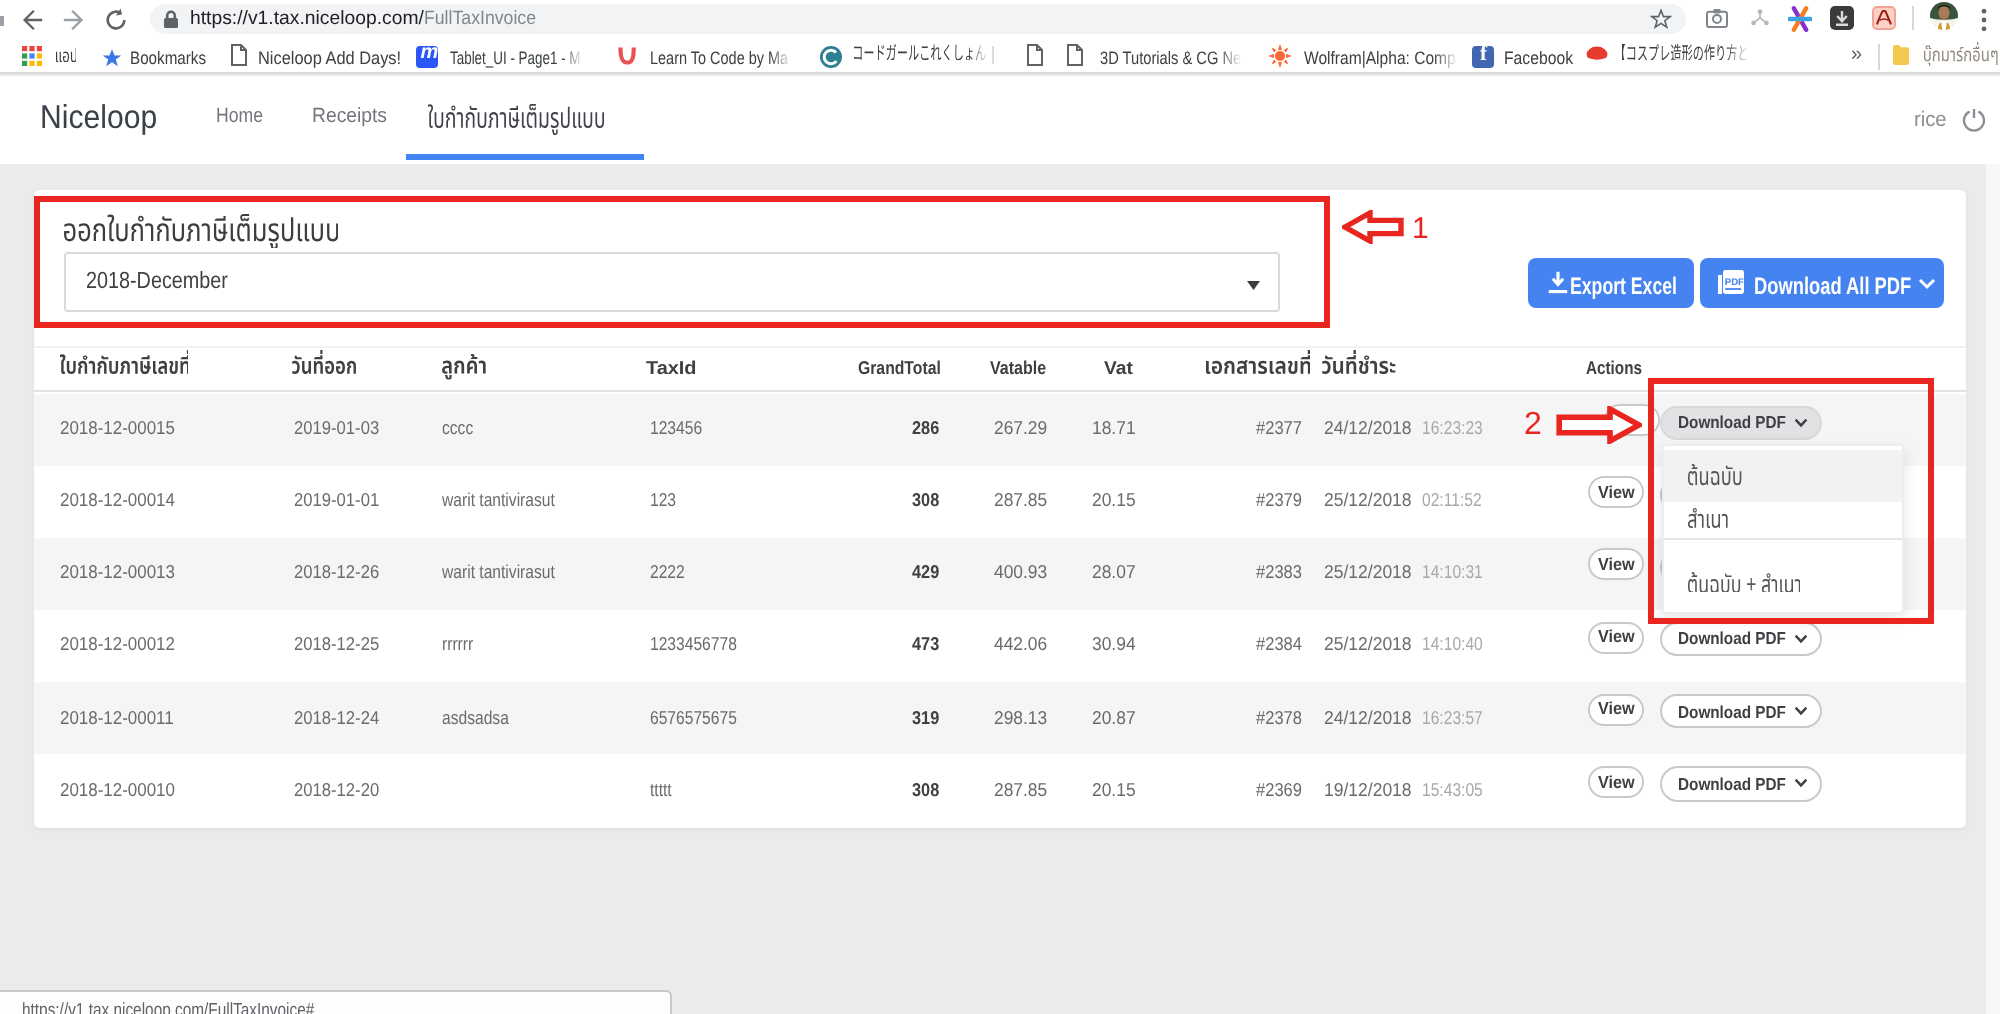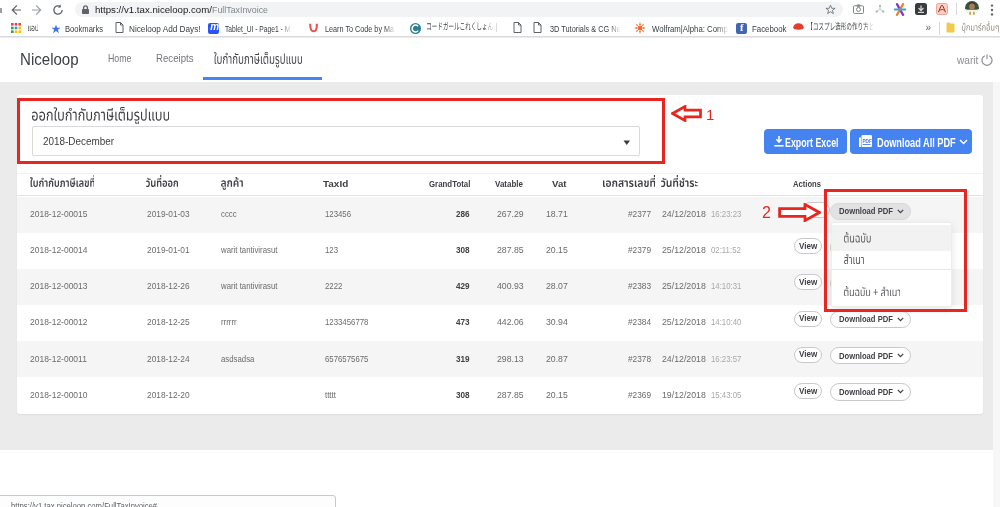--- a/index.html
+++ b/index.html
@@ -1,19 +1,19 @@
 <!DOCTYPE html>
 <html><head><meta charset="utf-8"><style>
 *{margin:0;padding:0;box-sizing:border-box}
 html,body{width:1000px;height:507px;overflow:hidden;font-family:"Liberation Sans",sans-serif;background:#fff}
 .abs{position:absolute}
 svg{display:block}
 </style></head>
 <body>
-<div class="abs" style="left:0;top:0;width:1000px;height:450px;background:#ebebeb">
+<div class="abs" style="left:0;top:0;width:1000px;height:507px;background:#ebebeb">
 
 <div class="abs" style="left:0;top:0;width:1000px;height:37px;background:#fff;border-bottom:1px solid #d8dade"></div>
 <div class="abs" style="left:0;top:8px;width:2px;height:5px;background:#9aa0a6"></div>
     <svg class="abs" style="left:10px;top:3.5px" width="12" height="12" viewBox="0 0 13 13">
       <path d="M7.5 1.5 L2.5 6.5 L7.5 11.5 M2.5 6.5 H12" stroke="#5f6368" stroke-width="1.3" fill="none"></path>
     </svg>
 <svg class="abs" style="left:31px;top:3.5px" width="12" height="12" viewBox="0 0 13 13">
       <path d="M5.5 1.5 L10.5 6.5 L5.5 11.5 M10.5 6.5 H1" stroke="#9aa0a6" stroke-width="1.3" fill="none"></path>
     </svg>
 <svg class="abs" style="left:52px;top:3.5px" width="12" height="12" viewBox="0 0 13 13">
@@ -166,21 +166,21 @@
     </svg>
 
 <div class="abs" style="left:0;top:38px;width:1000px;height:44px;background:#fff"></div>
 <div class="abs" style="left:19.5px;top:50px;font-size:16.5px;color:#3b4148;white-space:nowrap;transform:scaleX(0.9127);transform-origin:0 0;font-weight:500">Niceloop</div>
 <div class="abs" style="left:107.5px;top:53.2px;font-size:10.3px;color:#73747e;white-space:nowrap;transform:scaleX(0.8553);transform-origin:0 0">Home</div>
 <div class="abs" style="left:155.5px;top:53.2px;font-size:10.3px;color:#73747e;white-space:nowrap;transform:scaleX(0.9358);transform-origin:0 0">Receipts</div>
 <svg style="position:absolute;left:214.2px;top:52.2px;width:88.02px;height:15.55px" viewBox="0.27 -11.84 126.47 15.55" preserveAspectRatio="none">
       <path d="M2.744 0.14Q2.352 0.14 2.002 0.014000000000000005Q1.6520000000000001 -0.112 1.428 -0.434Q1.204 -0.756 1.204 -1.33V-6.804Q1.204 -7.196 1.274 -7.441Q1.344 -7.686 1.505 -7.924Q1.666 -8.162 1.96 -8.526Q2.31 -8.96 2.4779999999999998 -9.24Q2.646 -9.52 2.646 -9.856Q2.646 -10.262 2.401 -10.465Q2.156 -10.668000000000001 1.6520000000000001 -10.668000000000001Q1.218 -10.668000000000001 0.861 -10.542000000000002Q0.504 -10.416 0.266 -10.290000000000001V-11.354000000000001Q0.462 -11.466000000000001 0.861 -11.571000000000002Q1.26 -11.676 1.806 -11.676Q2.73 -11.676 3.2969999999999997 -11.263Q3.864 -10.85 3.864 -9.996Q3.864 -9.436 3.654 -9.016Q3.444 -8.596 3.164 -8.26Q2.926 -7.952 2.765 -7.7490000000000006Q2.604 -7.546 2.527 -7.336Q2.45 -7.126 2.45 -6.776V-1.484Q2.45 -1.162 2.59 -1.022Q2.73 -0.882 3.024 -0.882Q3.178 -0.882 3.318 -0.91Q3.458 -0.9380000000000001 3.5700000000000003 -0.98L3.738 -0.07Q3.472 0.056 3.2270000000000003 0.098Q2.982 0.14 2.744 0.14Z M8.106 0.14Q6.454 0.14 5.74 -0.6160000000000001Q5.026 -1.372 5.026 -2.7720000000000002V-7.672000000000001H6.272V-2.758Q6.272 -1.82 6.720000000000001 -1.358Q7.168 -0.896 8.106 -0.896Q9.058 -0.896 9.513 -1.358Q9.968 -1.82 9.968 -2.758V-7.672000000000001H11.214V-2.7720000000000002Q11.214 -1.372 10.493 -0.6160000000000001Q9.772 0.14 8.106 0.14Z M13.412 0.0V-2.66Q13.412 -3.5420000000000003 13.804000000000002 -3.941Q14.196000000000002 -4.34 14.798000000000002 -4.494L14.812000000000001 -4.5360000000000005L13.272 -5.124V-5.586Q13.272 -6.16 13.65 -6.671Q14.028 -7.182 14.735 -7.497Q15.442 -7.812 16.422 -7.812Q17.276 -7.812 18.003999999999998 -7.539Q18.732 -7.266 19.173000000000002 -6.6850000000000005Q19.614 -6.104 19.614 -5.166V0.0H18.368000000000002V-5.04Q18.368000000000002 -5.978 17.801000000000002 -6.377Q17.234 -6.776 16.408 -6.776Q15.554 -6.776 15.05 -6.4190000000000005Q14.546000000000001 -6.062 14.546000000000001 -5.516L16.058 -4.76L15.946000000000002 -4.088Q15.428 -4.088 15.043000000000001 -3.745Q14.658000000000001 -3.402 14.658000000000001 -2.66V0.0Z M18.479999999999997 -8.554Q17.779999999999998 -8.554 17.374 -8.883Q16.968 -9.212 16.968 -9.814Q16.968 -10.43 17.374 -10.751999999999999Q17.779999999999998 -11.074 18.479999999999997 -11.074Q19.18 -11.074 19.6 -10.751999999999999Q20.02 -10.43 20.02 -9.814Q20.02 -9.212 19.6 -8.883Q19.18 -8.554 18.479999999999997 -8.554ZM18.479999999999997 -9.212Q18.816 -9.212 18.991 -9.379999999999999Q19.166 -9.548 19.166 -9.814Q19.166 -10.094 18.991 -10.254999999999999Q18.816 -10.416 18.479999999999997 -10.416Q18.157999999999998 -10.416 17.982999999999997 -10.254999999999999Q17.808 -10.094 17.808 -9.814Q17.808 -9.548 17.982999999999997 -9.379999999999999Q18.157999999999998 -9.212 18.479999999999997 -9.212Z M24.052 0.0V-5.446Q24.052 -6.132000000000001 23.737000000000002 -6.454000000000001Q23.422 -6.776 22.68 -6.776Q22.176000000000002 -6.776 21.735 -6.643Q21.294 -6.51 20.888 -6.272V-7.392Q21.168000000000003 -7.532 21.686 -7.672000000000001Q22.204 -7.812 22.918 -7.812Q23.646 -7.812 24.178 -7.602Q24.71 -7.392 25.004 -6.909000000000001Q25.298000000000002 -6.426 25.298000000000002 -5.628V0.0Z M27.496000000000002 0.0V-2.66Q27.496000000000002 -3.5420000000000003 27.888 -3.941Q28.28 -4.34 28.882 -4.494L28.896 -4.5360000000000005L27.356 -5.124V-5.586Q27.356 -6.16 27.734 -6.671Q28.112000000000002 -7.182 28.819000000000003 -7.497Q29.526000000000003 -7.812 30.506 -7.812Q31.360000000000003 -7.812 32.088 -7.539Q32.816 -7.266 33.257000000000005 -6.6850000000000005Q33.698 -6.104 33.698 -5.166V0.0H32.452000000000005V-5.04Q32.452000000000005 -5.978 31.885000000000005 -6.377Q31.318 -6.776 30.492000000000004 -6.776Q29.638 -6.776 29.134 -6.4190000000000005Q28.630000000000003 -6.062 28.630000000000003 -5.516L30.142000000000003 -4.76L30.03 -4.088Q29.512 -4.088 29.127000000000002 -3.745Q28.742 -3.402 28.742 -2.66V0.0Z M31.78 -8.89Q31.192 -8.89 30.842 -9.058Q30.492 -9.226 30.331000000000003 -9.492Q30.17 -9.758000000000001 30.17 -10.052Q30.17 -10.262 30.233000000000004 -10.507000000000001Q30.296000000000003 -10.752 30.394000000000002 -10.906L31.444000000000003 -10.724Q31.416000000000004 -10.668000000000001 31.388000000000005 -10.535Q31.360000000000003 -10.402000000000001 31.360000000000003 -10.290000000000001Q31.360000000000003 -10.108 31.472 -9.975000000000001Q31.584000000000003 -9.842 31.85 -9.842H35.392V-8.89Z M39.046 0.14Q37.394 0.14 36.68 -0.6160000000000001Q35.966 -1.372 35.966 -2.7720000000000002V-7.672000000000001H37.212V-2.758Q37.212 -1.82 37.660000000000004 -1.358Q38.108000000000004 -0.896 39.046 -0.896Q39.998000000000005 -0.896 40.453 -1.358Q40.908 -1.82 40.908 -2.758V-7.672000000000001H42.154V-2.7720000000000002Q42.154 -1.372 41.43300000000001 -0.6160000000000001Q40.712 0.14 39.046 0.14Z M44.52 0.14Q44.268 0.14 44.03 0.09100000000000001Q43.792 0.042 43.554 -0.07L43.694 -0.9380000000000001Q43.792 -0.91 43.918000000000006 -0.882Q44.044000000000004 -0.854 44.156000000000006 -0.854Q44.38 -0.854 44.478 -0.9870000000000001Q44.576 -1.12 44.576 -1.414V-2.716Q44.576 -3.584 44.898 -3.9690000000000003Q45.220000000000006 -4.354 45.822 -4.494L45.836000000000006 -4.5360000000000005L44.226000000000006 -5.124V-5.586Q44.226000000000006 -6.16 44.59700000000001 -6.671Q44.968 -7.182 45.682 -7.497Q46.396 -7.812 47.39 -7.812Q48.258 -7.812 48.986000000000004 -7.539Q49.714000000000006 -7.266 50.155 -6.6850000000000005Q50.596000000000004 -6.104 50.596000000000004 -5.166V0.0H49.35V-5.04Q49.35 -5.978 48.776 -6.377Q48.202000000000005 -6.776 47.376000000000005 -6.776Q46.508 -6.776 46.004000000000005 -6.4190000000000005Q45.50000000000001 -6.062 45.50000000000001 -5.516L47.096000000000004 -4.76L46.984 -4.088Q46.466 -4.088 46.144000000000005 -3.752Q45.822 -3.416 45.822 -2.674V-1.316Q45.822 -0.462 45.444 -0.161Q45.066 0.14 44.52 0.14Z M55.034000000000006 0.0V-5.446Q55.034000000000006 -6.132000000000001 54.71900000000001 -6.454000000000001Q54.404 -6.776 53.662000000000006 -6.776Q53.158 -6.776 52.717 -6.643Q52.276 -6.51 51.870000000000005 -6.272V-7.392Q52.150000000000006 -7.532 52.668000000000006 -7.672000000000001Q53.18600000000001 -7.812 53.900000000000006 -7.812Q54.62800000000001 -7.812 55.16000000000001 -7.602Q55.69200000000001 -7.392 55.986000000000004 -6.909000000000001Q56.28 -6.426 56.28 -5.628V0.0Z M61.74 0.14Q60.592 0.14 59.885000000000005 -0.21000000000000002Q59.178000000000004 -0.56 58.863 -1.225Q58.548 -1.8900000000000001 58.548 -2.842V-7.672000000000001H59.794000000000004V-2.828Q59.794000000000004 -1.848 60.256 -1.372Q60.718 -0.896 61.74 -0.896Q62.762 -0.896 63.224000000000004 -1.372Q63.686 -1.848 63.686 -2.828V-7.672000000000001H64.932V-2.842Q64.932 -1.8900000000000001 64.617 -1.225Q64.302 -0.56 63.602000000000004 -0.21000000000000002Q62.902 0.14 61.74 0.14ZM62.594 -3.164Q62.006 -3.164 61.663 -3.3390000000000004Q61.32 -3.5140000000000002 61.18 -3.794Q61.04 -4.074 61.04 -4.382Q61.04 -4.5920000000000005 61.096000000000004 -4.816000000000001Q61.152 -5.04 61.25 -5.194L62.258 -5.0120000000000005Q62.230000000000004 -4.956 62.202 -4.837Q62.174 -4.718 62.174 -4.606Q62.174 -4.424 62.278999999999996 -4.27Q62.384 -4.116 62.65 -4.116H65.828V-3.164Z M58.982 -8.89V-9.436L60.004 -9.884H64.932V-8.89ZM63.769999999999996 -9.436V-11.018H64.946V-9.436Z M69.244 0.14Q68.866 0.14 68.51599999999999 0.014000000000000005Q68.166 -0.112 67.942 -0.434Q67.71799999999999 -0.756 67.71799999999999 -1.33V-7.672000000000001H68.964V-1.484Q68.964 -1.162 69.104 -1.022Q69.244 -0.882 69.55199999999999 -0.882Q69.678 -0.882 69.818 -0.91Q69.958 -0.9380000000000001 70.08399999999999 -0.98L70.252 -0.07Q69.98599999999999 0.056 69.734 0.098Q69.482 0.14 69.244 0.14Z M74.214 0.14Q73.03800000000001 0.14 72.394 -0.399Q71.75 -0.9380000000000001 71.498 -1.8690000000000002Q71.24600000000001 -2.8000000000000003 71.24600000000001 -3.99Q71.24600000000001 -5.362 71.50500000000001 -6.202Q71.76400000000001 -7.042 72.268 -7.427Q72.772 -7.812 73.5 -7.812Q73.99000000000001 -7.812 74.333 -7.644Q74.676 -7.476 74.816 -7.0840000000000005H74.872Q75.012 -7.49 75.376 -7.651Q75.74000000000001 -7.812 76.23 -7.812Q77.14 -7.812 77.637 -7.329000000000001Q78.134 -6.846 78.134 -5.852V0.0H76.888V-5.838Q76.888 -6.384 76.65 -6.58Q76.412 -6.776 76.048 -6.776Q75.64200000000001 -6.776 75.453 -6.58Q75.26400000000001 -6.384 75.22200000000001 -5.936H74.438Q74.382 -6.426 74.144 -6.601Q73.906 -6.776 73.61200000000001 -6.776Q73.052 -6.776 72.772 -6.125Q72.492 -5.474 72.492 -3.976Q72.492 -3.0100000000000002 72.63900000000001 -2.3240000000000003Q72.786 -1.6380000000000001 73.19200000000001 -1.2670000000000001Q73.598 -0.896 74.36800000000001 -0.896Q74.64800000000001 -0.896 74.83000000000001 -0.924Q75.012 -0.9520000000000001 75.18 -0.994L75.30600000000001 -0.042Q75.096 0.056 74.802 0.098Q74.50800000000001 0.14 74.214 0.14Z M76.51 -8.68Q76.11800000000001 -8.68 75.83800000000001 -8.841000000000001Q75.558 -9.002 75.404 -9.324L74.70400000000001 -8.722Q73.92 -8.722 73.43700000000001 -9.120999999999999Q72.95400000000001 -9.52 72.95400000000001 -10.276Q72.95400000000001 -10.808 73.178 -11.158000000000001Q73.402 -11.508000000000001 73.766 -11.676Q74.13000000000001 -11.844 74.55 -11.844H77.812V-11.004H74.732Q74.41 -11.004 74.179 -10.815Q73.94800000000001 -10.626 73.94800000000001 -10.22Q73.94800000000001 -9.926 74.102 -9.737Q74.256 -9.548 74.62 -9.548L75.404 -10.248H75.67Q75.726 -9.94 75.90100000000001 -9.722999999999999Q76.07600000000001 -9.506 76.384 -9.506Q76.65 -9.506 76.783 -9.66Q76.916 -9.814 76.916 -10.066V-10.248H77.82600000000001V-10.052Q77.82600000000001 -9.366 77.46900000000001 -9.023Q77.11200000000001 -8.68 76.51 -8.68Z M84.098 0.14Q83.202 0.14 82.551 -0.21700000000000003Q81.9 -0.5740000000000001 81.662 -1.218H81.606L81.536 0.0H80.514V-7.672000000000001H81.76V-3.234Q81.76 -2.5340000000000003 82.005 -2.0090000000000003Q82.25 -1.484 82.719 -1.197Q83.188 -0.91 83.846 -0.91Q84.672 -0.91 85.078 -1.344Q85.484 -1.778 85.484 -2.618V-7.672000000000001H86.73V-2.5340000000000003Q86.73 -1.61 86.41499999999999 -1.022Q86.1 -0.434 85.512 -0.147Q84.924 0.14 84.098 0.14Z M91.15400000000001 0.14Q90.328 0.14 89.62100000000001 -0.02099999999999999Q88.914 -0.182 88.424 -0.406L88.78800000000001 -1.414Q89.08200000000001 -1.302 89.46000000000001 -1.1760000000000002Q89.83800000000001 -1.05 90.279 -0.9730000000000001Q90.72 -0.896 91.182 -0.896Q91.924 -0.896 92.41400000000002 -1.176Q92.90400000000001 -1.456 92.90400000000001 -1.988Q92.90400000000001 -2.31 92.72900000000001 -2.5410000000000004Q92.554 -2.7720000000000002 92.19 -2.968Q91.82600000000001 -3.164 91.25200000000001 -3.346Q90.37 -3.626 89.761 -3.941Q89.152 -4.256 88.837 -4.697Q88.522 -5.138 88.522 -5.796Q88.522 -6.384 88.837 -6.839Q89.152 -7.2940000000000005 89.81700000000001 -7.553000000000001Q90.482 -7.812 91.518 -7.812Q92.19 -7.812 92.785 -7.693Q93.38000000000001 -7.574 93.71600000000001 -7.364V-6.314Q93.47800000000001 -6.426 93.12100000000001 -6.538Q92.76400000000001 -6.65 92.34400000000001 -6.720000000000001Q91.924 -6.79 91.476 -6.79Q90.53800000000001 -6.79 90.153 -6.503Q89.768 -6.216 89.768 -5.852Q89.768 -5.5440000000000005 89.94300000000001 -5.334Q90.11800000000001 -5.124 90.54500000000002 -4.928Q90.97200000000001 -4.732 91.7 -4.48Q92.372 -4.256 92.932 -3.962Q93.492 -3.668 93.821 -3.2270000000000003Q94.15 -2.786 94.15 -2.1Q94.15 -1.512 93.863 -1.001Q93.57600000000001 -0.49 92.918 -0.175Q92.26 0.14 91.15400000000001 0.14Z M91.63 3.71Q90.734 3.71 90.26499999999999 3.3529999999999998Q89.79599999999999 2.996 89.79599999999999 2.338V2.1Q89.79599999999999 1.862 89.67699999999999 1.8130000000000002Q89.55799999999999 1.764 89.348 1.82L89.264 0.98Q89.46 0.924 89.649 0.91Q89.838 0.896 89.93599999999999 0.896Q90.44 0.896 90.657 1.12Q90.874 1.344 90.874 1.75V2.226Q90.874 2.492 91.042 2.674Q91.21 2.856 91.616 2.856Q92.036 2.856 92.197 2.674Q92.358 2.492 92.358 2.226V0.9380000000000001H93.45V2.2960000000000003Q93.45 2.982 92.988 3.346Q92.526 3.71 91.63 3.71Z M98.91 0.14Q97.258 0.14 96.544 -0.6160000000000001Q95.83 -1.372 95.83 -2.7720000000000002V-7.672000000000001H97.076V-2.758Q97.076 -1.82 97.524 -1.358Q97.972 -0.896 98.91 -0.896Q99.862 -0.896 100.317 -1.358Q100.77199999999999 -1.82 100.77199999999999 -2.758V-10.43H102.018V-2.7720000000000002Q102.018 -1.372 101.297 -0.6160000000000001Q100.576 0.14 98.91 0.14Z M106.036 0.14Q105.658 0.14 105.30799999999999 0.014000000000000005Q104.958 -0.112 104.734 -0.434Q104.50999999999999 -0.756 104.50999999999999 -1.33V-7.672000000000001H105.756V-1.484Q105.756 -1.162 105.896 -1.022Q106.036 -0.882 106.344 -0.882Q106.47 -0.882 106.61 -0.91Q106.75 -0.9380000000000001 106.87599999999999 -0.98L107.044 -0.07Q106.77799999999999 0.056 106.526 0.098Q106.274 0.14 106.036 0.14ZM109.858 0.14Q109.48 0.14 109.13 0.014000000000000005Q108.78 -0.112 108.556 -0.434Q108.332 -0.756 108.332 -1.33V-7.672000000000001H109.578V-1.484Q109.578 -1.162 109.718 -1.022Q109.858 -0.882 110.166 -0.882Q110.292 -0.882 110.432 -0.91Q110.572 -0.9380000000000001 110.698 -0.98L110.866 -0.07Q110.6 0.056 110.348 0.098Q110.096 0.14 109.858 0.14Z M115.178 0.14Q113.526 0.14 112.812 -0.6160000000000001Q112.098 -1.372 112.098 -2.7720000000000002V-7.672000000000001H113.344V-2.758Q113.344 -1.82 113.792 -1.358Q114.24 -0.896 115.178 -0.896Q116.13 -0.896 116.585 -1.358Q117.03999999999999 -1.82 117.03999999999999 -2.758V-7.672000000000001H118.286V-2.7720000000000002Q118.286 -1.372 117.565 -0.6160000000000001Q116.844 0.14 115.178 0.14Z M123.634 0.14Q121.982 0.14 121.268 -0.6160000000000001Q120.554 -1.372 120.554 -2.7720000000000002V-7.672000000000001H121.8V-2.758Q121.8 -1.82 122.24799999999999 -1.358Q122.696 -0.896 123.634 -0.896Q124.586 -0.896 125.041 -1.358Q125.49600000000001 -1.82 125.49600000000001 -2.758V-7.672000000000001H126.742V-2.7720000000000002Q126.742 -1.372 126.021 -0.6160000000000001Q125.3 0.14 123.634 0.14Z" fill="#41424b"></path>
     </svg>
 <div class="abs" style="left:202.5px;top:77px;width:119.5px;height:2.5px;background:#4285f4"></div>
-<div class="abs" style="left:956.5px;top:53.5px;font-size:10.5px;color:#8d8d95;white-space:nowrap;transform:scaleX(0.9634);transform-origin:0 0">warit</div>
+<div class="abs" style="left:956.5px;top:53.5px;font-size:10.5px;color:#8d8d95;white-space:nowrap;transform:scaleX(0.9634);transform-origin:0 0">rice</div>
 <svg class="abs" style="left:981px;top:54px" width="12" height="12" viewBox="0 0 12 12">
       <path d="M3.8 1.8 A5 5 0 1 0 8.2 1.8" stroke="#8d8d95" stroke-width="1.2" fill="none"></path>
       <path d="M6 0.5 V5" stroke="#8d8d95" stroke-width="1.2"></path>
     </svg>
 <div class="abs" style="left:993px;top:82px;width:7px;height:425px;background:#f7f7f7"></div>
 
 <div class="abs" style="left:16.5px;top:95px;width:966px;height:318.5px;background:#fff;border-radius:3px;box-shadow:0 1px 2px rgba(0,0,0,0.06)"></div>
 <svg style="position:absolute;left:31.8px;top:106.5px;width:137.20px;height:17.78px" viewBox="0.96 -13.54 171.86 17.78" preserveAspectRatio="none">
       <path d="M4.4 0.16Q2.672 0.16 1.816 -0.7440000000000001Q0.96 -1.6480000000000001 0.96 -3.584Q0.96 -3.904 0.984 -4.279999999999999Q1.008 -4.656 1.04 -5.024H4.4V-3.904H2.384V-3.584Q2.384 -2.576 2.6079999999999997 -2.008Q2.832 -1.44 3.2720000000000002 -1.216Q3.712 -0.992 4.368 -0.992Q5.088 -0.992 5.616 -1.264Q6.144 -1.536 6.432 -2.2560000000000002Q6.72 -2.976 6.72 -4.32Q6.72 -5.5040000000000004 6.464 -6.256Q6.208 -7.008 5.6240000000000006 -7.3759999999999994Q5.04 -7.744 4.048 -7.744Q3.536 -7.744 3.056 -7.656000000000001Q2.576 -7.5680000000000005 2.128 -7.4Q1.68 -7.232 1.248 -6.976V-8.304Q1.568 -8.48 2.032 -8.616Q2.496 -8.752 3.056 -8.84Q3.616 -8.928 4.224 -8.928Q5.632 -8.928 6.504 -8.36Q7.376 -7.792 7.776 -6.76Q8.176 -5.728 8.176 -4.32Q8.176 -2.912 7.808 -1.904Q7.44 -0.896 6.616 -0.368Q5.792 0.16 4.4 0.16Z M13.584000000000001 0.16Q11.856000000000002 0.16 11.000000000000002 -0.7440000000000001Q10.144000000000002 -1.6480000000000001 10.144000000000002 -3.584Q10.144000000000002 -3.904 10.168000000000001 -4.279999999999999Q10.192 -4.656 10.224 -5.024H13.584000000000001V-3.904H11.568000000000001V-3.584Q11.568000000000001 -2.576 11.792000000000002 -2.008Q12.016000000000002 -1.44 12.456000000000001 -1.216Q12.896 -0.992 13.552000000000001 -0.992Q14.272000000000002 -0.992 14.8 -1.264Q15.328000000000001 -1.536 15.616 -2.2560000000000002Q15.904 -2.976 15.904 -4.32Q15.904 -5.5040000000000004 15.648 -6.256Q15.392000000000001 -7.008 14.808 -7.3759999999999994Q14.224 -7.744 13.232000000000001 -7.744Q12.72 -7.744 12.240000000000002 -7.656000000000001Q11.760000000000002 -7.5680000000000005 11.312000000000001 -7.4Q10.864 -7.232 10.432 -6.976V-8.304Q10.752 -8.48 11.216000000000001 -8.616Q11.680000000000001 -8.752 12.240000000000002 -8.84Q12.8 -8.928 13.408000000000001 -8.928Q14.816 -8.928 15.688000000000002 -8.36Q16.560000000000002 -7.792 16.96 -6.76Q17.36 -5.728 17.36 -4.32Q17.36 -2.912 16.992 -1.904Q16.624000000000002 -0.896 15.8 -0.368Q14.976 0.16 13.584000000000001 0.16Z M19.584000000000003 0.0V-3.04Q19.584000000000003 -4.048 20.032000000000004 -4.504Q20.480000000000004 -4.96 21.168000000000003 -5.136L21.184 -5.184L19.424000000000003 -5.856V-6.384Q19.424000000000003 -7.04 19.856 -7.6240000000000006Q20.288000000000004 -8.208 21.096000000000004 -8.568000000000001Q21.904000000000003 -8.928 23.024 -8.928Q24.0 -8.928 24.832 -8.616Q25.664 -8.304 26.168000000000003 -7.640000000000001Q26.672000000000004 -6.976 26.672000000000004 -5.904V0.0H25.248V-5.76Q25.248 -6.832 24.6 -7.288Q23.952 -7.744 23.008000000000003 -7.744Q22.032000000000004 -7.744 21.456000000000003 -7.336Q20.880000000000003 -6.928 20.880000000000003 -6.304L22.608000000000004 -5.44L22.480000000000004 -4.672Q21.888 -4.672 21.448 -4.279999999999999Q21.008000000000003 -3.888 21.008000000000003 -3.04V0.0Z M31.104 0.16Q30.656 0.16 30.256 0.016Q29.856 -0.128 29.6 -0.496Q29.344 -0.864 29.344 -1.52V-7.776Q29.344 -8.224 29.424 -8.504000000000001Q29.504 -8.784 29.688000000000002 -9.056000000000001Q29.872 -9.328 30.208 -9.744Q30.608 -10.24 30.8 -10.56Q30.992 -10.88 30.992 -11.264Q30.992 -11.728 30.712 -11.96Q30.432 -12.192 29.856 -12.192Q29.36 -12.192 28.951999999999998 -12.048Q28.544 -11.904 28.272 -11.76V-12.976Q28.496 -13.104000000000001 28.951999999999998 -13.224Q29.408 -13.344 30.032 -13.344Q31.088 -13.344 31.736 -12.872Q32.384 -12.4 32.384 -11.424Q32.384 -10.784 32.144 -10.304Q31.904 -9.824 31.584 -9.44Q31.312 -9.088000000000001 31.128 -8.856000000000002Q30.944 -8.624 30.856 -8.384Q30.768 -8.144 30.768 -7.744V-1.696Q30.768 -1.328 30.928 -1.1680000000000001Q31.088 -1.008 31.424 -1.008Q31.6 -1.008 31.76 -1.04Q31.92 -1.072 32.048 -1.12L32.24 -0.08Q31.936 0.064 31.656 0.112Q31.376 0.16 31.104 0.16Z M37.232000000000006 0.16Q35.344 0.16 34.528000000000006 -0.7040000000000001Q33.712 -1.568 33.712 -3.168V-8.768H35.136V-3.152Q35.136 -2.08 35.648 -1.552Q36.160000000000004 -1.024 37.232000000000006 -1.024Q38.32000000000001 -1.024 38.84 -1.552Q39.36000000000001 -2.08 39.36000000000001 -3.152V-8.768H40.784000000000006V-3.168Q40.784000000000006 -1.568 39.96000000000001 -0.7040000000000001Q39.136 0.16 37.232000000000006 0.16Z M43.296 0.0V-3.04Q43.296 -4.048 43.744 -4.504Q44.192 -4.96 44.879999999999995 -5.136L44.896 -5.184L43.135999999999996 -5.856V-6.384Q43.135999999999996 -7.04 43.568 -7.6240000000000006Q44.0 -8.208 44.808 -8.568000000000001Q45.616 -8.928 46.736 -8.928Q47.711999999999996 -8.928 48.544 -8.616Q49.376 -8.304 49.879999999999995 -7.640000000000001Q50.384 -6.976 50.384 -5.904V0.0H48.96V-5.76Q48.96 -6.832 48.312 -7.288Q47.664 -7.744 46.72 -7.744Q45.744 -7.744 45.168 -7.336Q44.592 -6.928 44.592 -6.304L46.32 -5.44L46.192 -4.672Q45.6 -4.672 45.16 -4.279999999999999Q44.72 -3.888 44.72 -3.04V0.0Z M49.088 -9.776Q48.288000000000004 -9.776 47.824 -10.152000000000001Q47.36 -10.528 47.36 -11.216000000000001Q47.36 -11.92 47.824 -12.288Q48.288000000000004 -12.656 49.088 -12.656Q49.888000000000005 -12.656 50.36800000000001 -12.288Q50.848000000000006 -11.92 50.848000000000006 -11.216000000000001Q50.848000000000006 -10.528 50.36800000000001 -10.152000000000001Q49.888000000000005 -9.776 49.088 -9.776ZM49.088 -10.528Q49.472 -10.528 49.672 -10.72Q49.872 -10.912 49.872 -11.216000000000001Q49.872 -11.536 49.672 -11.719999999999999Q49.472 -11.904 49.088 -11.904Q48.720000000000006 -11.904 48.52 -11.719999999999999Q48.32 -11.536 48.32 -11.216000000000001Q48.32 -10.912 48.52 -10.72Q48.720000000000006 -10.528 49.088 -10.528Z M55.456 0.0V-6.224Q55.456 -7.008 55.096000000000004 -7.3759999999999994Q54.736 -7.744 53.888 -7.744Q53.312 -7.744 52.808 -7.5920000000000005Q52.304 -7.44 51.839999999999996 -7.168V-8.448Q52.16 -8.608 52.751999999999995 -8.768Q53.344 -8.928 54.16 -8.928Q54.992 -8.928 55.599999999999994 -8.688Q56.208 -8.448 56.544 -7.896000000000001Q56.88 -7.344 56.88 -6.432V0.0Z M59.392 0.0V-3.04Q59.392 -4.048 59.84 -4.504Q60.288000000000004 -4.96 60.976 -5.136L60.992000000000004 -5.184L59.232 -5.856V-6.384Q59.232 -7.04 59.664 -7.6240000000000006Q60.096000000000004 -8.208 60.904 -8.568000000000001Q61.712 -8.928 62.832 -8.928Q63.808 -8.928 64.64 -8.616Q65.47200000000001 -8.304 65.976 -7.640000000000001Q66.48 -6.976 66.48 -5.904V0.0H65.056V-5.76Q65.056 -6.832 64.408 -7.288Q63.760000000000005 -7.744 62.816 -7.744Q61.84 -7.744 61.264 -7.336Q60.688 -6.928 60.688 -6.304L62.416000000000004 -5.44L62.288000000000004 -4.672Q61.696000000000005 -4.672 61.256 -4.279999999999999Q60.816 -3.888 60.816 -3.04V0.0Z M64.288 -10.16Q63.616 -10.16 63.216 -10.352Q62.816 -10.544 62.632000000000005 -10.848Q62.448 -11.152000000000001 62.448 -11.488Q62.448 -11.728 62.519999999999996 -12.008Q62.592 -12.288 62.704 -12.464L63.903999999999996 -12.256Q63.872 -12.192 63.84 -12.04Q63.808 -11.888 63.808 -11.76Q63.808 -11.552 63.93599999999999 -11.4Q64.064 -11.248000000000001 64.368 -11.248000000000001H68.416V-10.16Z M72.592 0.16Q70.704 0.16 69.888 -0.7040000000000001Q69.072 -1.568 69.072 -3.168V-8.768H70.496V-3.152Q70.496 -2.08 71.008 -1.552Q71.52 -1.024 72.592 -1.024Q73.67999999999999 -1.024 74.19999999999999 -1.552Q74.72 -2.08 74.72 -3.152V-8.768H76.14399999999999V-3.168Q76.14399999999999 -1.568 75.32 -0.7040000000000001Q74.496 0.16 72.592 0.16Z M78.848 0.16Q78.56 0.16 78.288 0.10400000000000001Q78.01599999999999 0.048 77.744 -0.08L77.904 -1.072Q78.01599999999999 -1.04 78.16 -1.008Q78.304 -0.976 78.432 -0.976Q78.688 -0.976 78.8 -1.1280000000000001Q78.91199999999999 -1.28 78.91199999999999 -1.616V-3.104Q78.91199999999999 -4.096 79.28 -4.536Q79.648 -4.976 80.336 -5.136L80.352 -5.184L78.512 -5.856V-6.384Q78.512 -7.04 78.936 -7.6240000000000006Q79.36 -8.208 80.176 -8.568000000000001Q80.992 -8.928 82.128 -8.928Q83.12 -8.928 83.952 -8.616Q84.78399999999999 -8.304 85.288 -7.640000000000001Q85.792 -6.976 85.792 -5.904V0.0H84.368V-5.76Q84.368 -6.832 83.71199999999999 -7.288Q83.056 -7.744 82.112 -7.744Q81.12 -7.744 80.54400000000001 -7.336Q79.968 -6.928 79.968 -6.304L81.792 -5.44L81.664 -4.672Q81.072 -4.672 80.70400000000001 -4.288Q80.336 -3.904 80.336 -3.056V-1.504Q80.336 -0.528 79.904 -0.184Q79.472 0.16 78.848 0.16Z M90.864 0.0V-6.224Q90.864 -7.008 90.504 -7.3759999999999994Q90.144 -7.744 89.296 -7.744Q88.72000000000001 -7.744 88.21600000000001 -7.5920000000000005Q87.712 -7.44 87.248 -7.168V-8.448Q87.56800000000001 -8.608 88.16000000000001 -8.768Q88.75200000000001 -8.928 89.56800000000001 -8.928Q90.4 -8.928 91.00800000000001 -8.688Q91.61600000000001 -8.448 91.95200000000001 -7.896000000000001Q92.28800000000001 -7.344 92.28800000000001 -6.432V0.0Z M98.528 0.16Q97.21600000000001 0.16 96.40800000000002 -0.24Q95.60000000000001 -0.64 95.24000000000001 -1.4000000000000001Q94.88000000000001 -2.16 94.88000000000001 -3.248V-8.768H96.304V-3.232Q96.304 -2.112 96.832 -1.568Q97.36 -1.024 98.528 -1.024Q99.696 -1.024 100.224 -1.568Q100.75200000000001 -2.112 100.75200000000001 -3.232V-8.768H102.176V-3.248Q102.176 -2.16 101.816 -1.4000000000000001Q101.456 -0.64 100.656 -0.24Q99.85600000000001 0.16 98.528 0.16ZM99.504 -3.616Q98.83200000000001 -3.616 98.44 -3.816Q98.048 -4.016 97.888 -4.336Q97.72800000000001 -4.656 97.72800000000001 -5.008Q97.72800000000001 -5.248 97.792 -5.504Q97.85600000000001 -5.76 97.968 -5.936L99.12 -5.728Q99.08800000000001 -5.664 99.05600000000001 -5.5280000000000005Q99.024 -5.392 99.024 -5.264Q99.024 -5.056 99.144 -4.88Q99.26400000000001 -4.704 99.568 -4.704H103.2V-3.616Z M95.376 -10.16V-10.784L96.54400000000001 -11.296H102.176V-10.16ZM100.84800000000001 -10.784V-12.592H102.19200000000001V-10.784Z M107.104 0.16Q106.672 0.16 106.27199999999999 0.016Q105.872 -0.128 105.616 -0.496Q105.36 -0.864 105.36 -1.52V-8.768H106.78399999999999V-1.696Q106.78399999999999 -1.328 106.94399999999999 -1.1680000000000001Q107.104 -1.008 107.456 -1.008Q107.6 -1.008 107.75999999999999 -1.04Q107.92 -1.072 108.064 -1.12L108.256 -0.08Q107.952 0.064 107.664 0.112Q107.376 0.16 107.104 0.16Z M112.784 0.16Q111.44 0.16 110.70400000000001 -0.456Q109.968 -1.072 109.68 -2.136Q109.392 -3.2 109.392 -4.5600000000000005Q109.392 -6.128 109.68799999999999 -7.088Q109.984 -8.048 110.56 -8.488Q111.136 -8.928 111.968 -8.928Q112.528 -8.928 112.92 -8.736Q113.312 -8.544 113.472 -8.096H113.536Q113.696 -8.56 114.112 -8.744Q114.528 -8.928 115.088 -8.928Q116.128 -8.928 116.696 -8.376000000000001Q117.264 -7.824 117.264 -6.688V0.0H115.84V-6.672Q115.84 -7.296 115.56800000000001 -7.52Q115.296 -7.744 114.88 -7.744Q114.416 -7.744 114.19999999999999 -7.52Q113.984 -7.296 113.936 -6.784H113.04Q112.976 -7.344 112.70400000000001 -7.5440000000000005Q112.432 -7.744 112.096 -7.744Q111.456 -7.744 111.136 -7.0Q110.816 -6.256 110.816 -4.5440000000000005Q110.816 -3.44 110.98400000000001 -2.656Q111.152 -1.872 111.616 -1.448Q112.08 -1.024 112.96000000000001 -1.024Q113.28 -1.024 113.488 -1.056Q113.696 -1.088 113.888 -1.1360000000000001L114.032 -0.048Q113.792 0.064 113.456 0.112Q113.12 0.16 112.784 0.16Z M115.40800000000002 -9.92Q114.96000000000001 -9.92 114.64000000000001 -10.104Q114.32000000000001 -10.288 114.144 -10.656L113.34400000000001 -9.968Q112.44800000000001 -9.968 111.89600000000002 -10.424Q111.34400000000001 -10.88 111.34400000000001 -11.744Q111.34400000000001 -12.352 111.60000000000001 -12.752Q111.85600000000001 -13.152000000000001 112.27200000000002 -13.344000000000001Q112.68800000000002 -13.536 113.168 -13.536H116.89600000000002V-12.576H113.376Q113.00800000000001 -12.576 112.744 -12.36Q112.48 -12.144 112.48 -11.68Q112.48 -11.344 112.656 -11.128Q112.83200000000001 -10.912 113.248 -10.912L114.144 -11.712H114.44800000000001Q114.51200000000001 -11.36 114.71200000000002 -11.112Q114.912 -10.864 115.26400000000001 -10.864Q115.56800000000001 -10.864 115.72000000000001 -11.040000000000001Q115.87200000000001 -11.216000000000001 115.87200000000001 -11.504V-11.712H116.912V-11.488Q116.912 -10.704 116.504 -10.312000000000001Q116.096 -9.92 115.40800000000002 -9.92Z M124.08 0.16Q123.056 0.16 122.312 -0.248Q121.568 -0.656 121.296 -1.3920000000000001H121.232L121.152 0.0H119.98400000000001V-8.768H121.408V-3.696Q121.408 -2.896 121.688 -2.296Q121.968 -1.696 122.504 -1.3679999999999999Q123.04 -1.04 123.792 -1.04Q124.736 -1.04 125.2 -1.536Q125.664 -2.032 125.664 -2.992V-8.768H127.08800000000001V-2.896Q127.08800000000001 -1.84 126.72800000000001 -1.1680000000000001Q126.368 -0.496 125.696 -0.16799999999999998Q125.024 0.16 124.08 0.16Z M132.144 0.16Q131.20000000000002 0.16 130.392 -0.024000000000000007Q129.584 -0.20800000000000002 129.024 -0.464L129.44000000000003 -1.616Q129.776 -1.488 130.20800000000003 -1.3439999999999999Q130.64000000000001 -1.2 131.144 -1.112Q131.64800000000002 -1.024 132.17600000000002 -1.024Q133.024 -1.024 133.584 -1.344Q134.144 -1.6640000000000001 134.144 -2.2720000000000002Q134.144 -2.64 133.94400000000002 -2.904Q133.74400000000003 -3.168 133.32800000000003 -3.3920000000000003Q132.912 -3.616 132.25600000000003 -3.8240000000000003Q131.24800000000002 -4.144 130.55200000000002 -4.504Q129.85600000000002 -4.864 129.49600000000004 -5.368Q129.13600000000002 -5.872 129.13600000000002 -6.6240000000000006Q129.13600000000002 -7.296 129.49600000000004 -7.816000000000001Q129.85600000000002 -8.336 130.616 -8.632000000000001Q131.376 -8.928 132.56 -8.928Q133.328 -8.928 134.008 -8.792000000000002Q134.68800000000002 -8.656 135.072 -8.416V-7.216Q134.8 -7.344 134.392 -7.472Q133.984 -7.6000000000000005 133.50400000000002 -7.68Q133.024 -7.76 132.512 -7.76Q131.44000000000003 -7.76 131.0 -7.432Q130.56 -7.104 130.56 -6.688Q130.56 -6.336 130.76 -6.096Q130.96 -5.856 131.448 -5.632Q131.936 -5.408 132.76800000000003 -5.12Q133.536 -4.864 134.176 -4.5280000000000005Q134.816 -4.192 135.192 -3.688Q135.568 -3.184 135.568 -2.4Q135.568 -1.728 135.24 -1.1440000000000001Q134.912 -0.56 134.16000000000003 -0.2Q133.40800000000002 0.16 132.144 0.16Z M132.68800000000002 4.24Q131.66400000000002 4.24 131.12800000000001 3.832Q130.592 3.424 130.592 2.672V2.4Q130.592 2.128 130.45600000000002 2.072Q130.32 2.016 130.08 2.08L129.984 1.12Q130.208 1.056 130.424 1.04Q130.64000000000001 1.024 130.752 1.024Q131.328 1.024 131.57600000000002 1.28Q131.824 1.536 131.824 2.0V2.544Q131.824 2.848 132.01600000000002 3.056Q132.208 3.2640000000000002 132.672 3.2640000000000002Q133.15200000000002 3.2640000000000002 133.336 3.056Q133.52 2.848 133.52 2.544V1.072H134.768V2.624Q134.768 3.408 134.24 3.824Q133.71200000000002 4.24 132.68800000000002 4.24Z M141.008 0.16Q139.12 0.16 138.304 -0.7040000000000001Q137.488 -1.568 137.488 -3.168V-8.768H138.912V-3.152Q138.912 -2.08 139.424 -1.552Q139.936 -1.024 141.008 -1.024Q142.096 -1.024 142.61599999999999 -1.552Q143.136 -2.08 143.136 -3.152V-11.92H144.56V-3.168Q144.56 -1.568 143.736 -0.7040000000000001Q142.912 0.16 141.008 0.16Z M149.15200000000002 0.16Q148.72000000000003 0.16 148.32000000000002 0.016Q147.92000000000002 -0.128 147.66400000000002 -0.496Q147.40800000000002 -0.864 147.40800000000002 -1.52V-8.768H148.83200000000002V-1.696Q148.83200000000002 -1.328 148.99200000000002 -1.1680000000000001Q149.15200000000002 -1.008 149.50400000000002 -1.008Q149.64800000000002 -1.008 149.80800000000002 -1.04Q149.96800000000002 -1.072 150.11200000000002 -1.12L150.304 -0.08Q150.0 0.064 149.712 0.112Q149.424 0.16 149.15200000000002 0.16ZM153.52 0.16Q153.08800000000002 0.16 152.68800000000002 0.016Q152.288 -0.128 152.032 -0.496Q151.776 -0.864 151.776 -1.52V-8.768H153.20000000000002V-1.696Q153.20000000000002 -1.328 153.36 -1.1680000000000001Q153.52 -1.008 153.872 -1.008Q154.01600000000002 -1.008 154.17600000000002 -1.04Q154.336 -1.072 154.48000000000002 -1.12L154.672 -0.08Q154.368 0.064 154.07999999999998 0.112Q153.792 0.16 153.52 0.16Z M159.6 0.16Q157.712 0.16 156.896 -0.7040000000000001Q156.07999999999998 -1.568 156.07999999999998 -3.168V-8.768H157.504V-3.152Q157.504 -2.08 158.016 -1.552Q158.528 -1.024 159.6 -1.024Q160.688 -1.024 161.20799999999997 -1.552Q161.72799999999998 -2.08 161.72799999999998 -3.152V-8.768H163.152V-3.168Q163.152 -1.568 162.32799999999997 -0.7040000000000001Q161.504 0.16 159.6 0.16Z M169.264 0.16Q167.376 0.16 166.56 -0.7040000000000001Q165.744 -1.568 165.744 -3.168V-8.768H167.168V-3.152Q167.168 -2.08 167.68 -1.552Q168.192 -1.024 169.264 -1.024Q170.352 -1.024 170.872 -1.552Q171.392 -2.08 171.392 -3.152V-8.768H172.816V-3.168Q172.816 -1.568 171.99200000000002 -0.7040000000000001Q171.168 0.16 169.264 0.16Z" fill="#3d3e42"></path>
     </svg>

